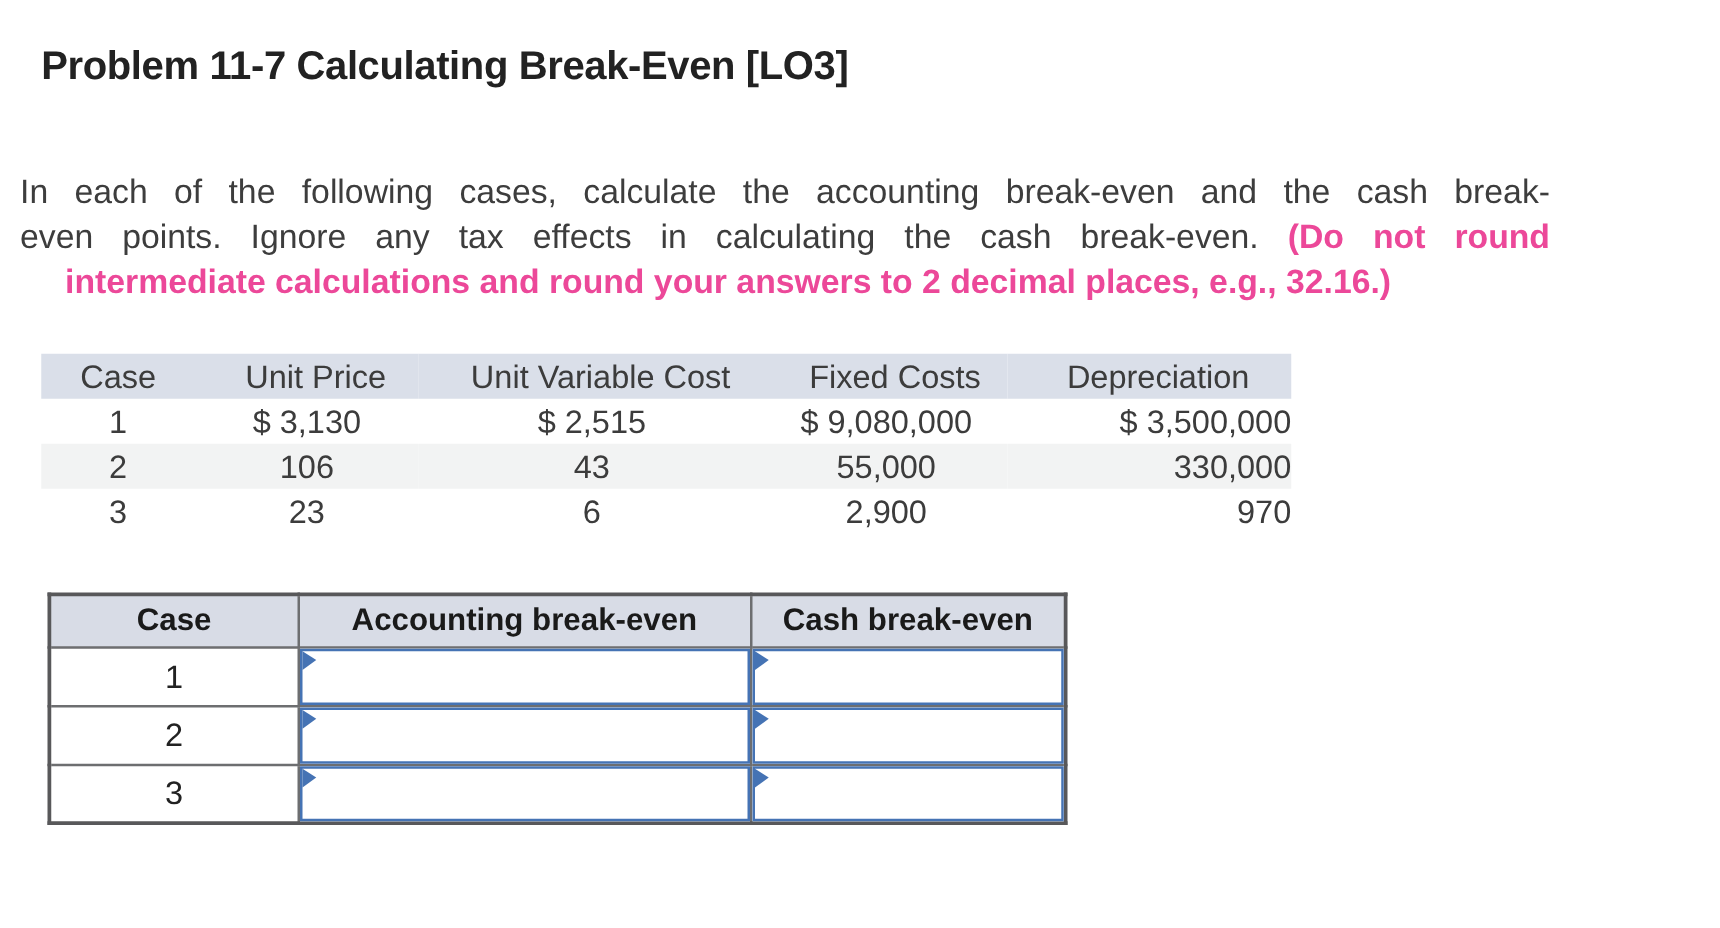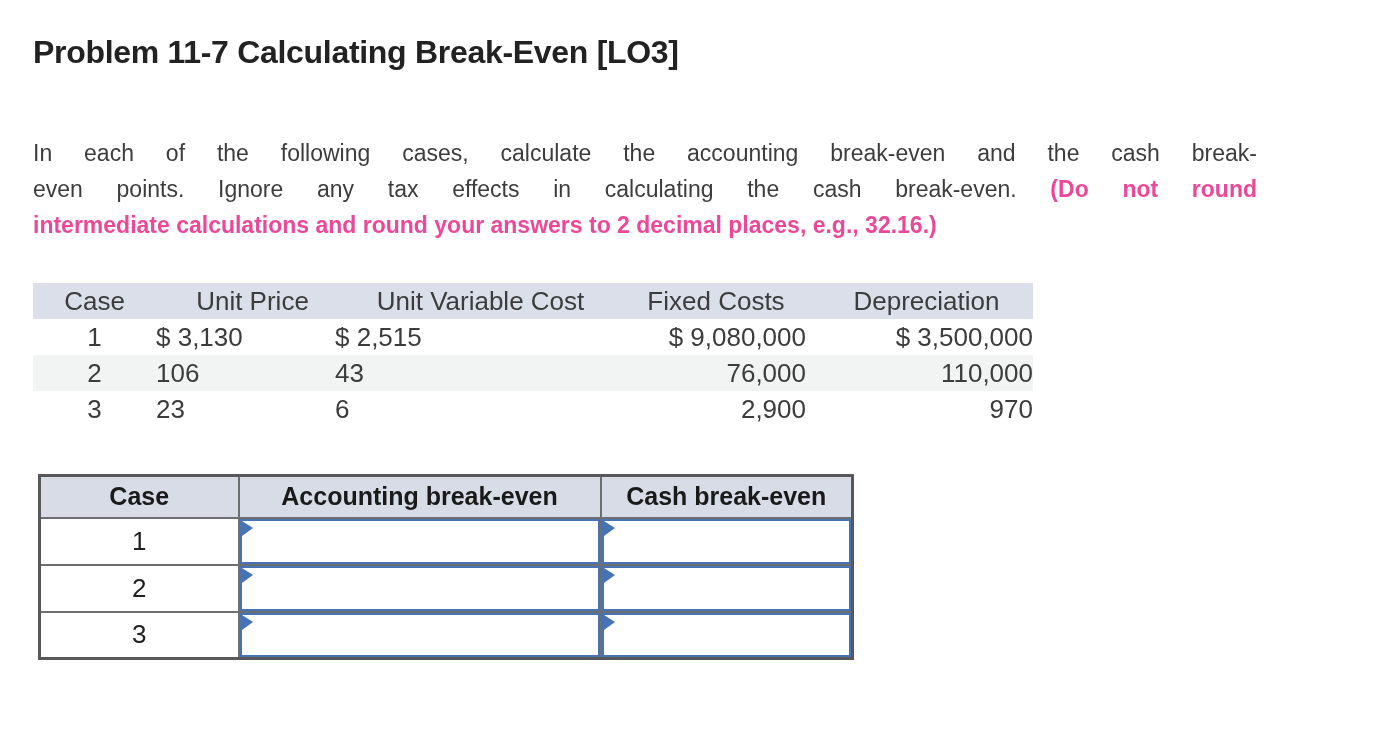--- a/index.html
+++ b/index.html
@@ -22,34 +22,35 @@
     font-size: 32px;
     font-weight: 700;
     color: #222222;
     letter-spacing: -0.3px;
     white-space: nowrap;
   }
 
   
   .instructions {
     position: absolute;
-    left: 33px;
+    left: 16px;
     top: 135px;
     width: 1224px;
-    font-size: 23px;
+    font-size: 27px;
     line-height: 36px;
     color: #3d3d3d;
   }
   .instr-line {
     text-align: justify;
     text-align-last: justify;
   }
   .instr-line.last {
     text-align: left;
     text-align-last: left;
+    margin-left: 36px;
   }
   .emphasis {
     color: #ec4899;
     font-weight: 700;
   }
 
   
   .cases-table-wrap {
     position: absolute;
     left: 33px;
@@ -66,23 +67,23 @@
     padding: 0;
     height: 36px;
     vertical-align: middle;
     font-weight: 400;
   }
   table.cases thead tr { background: #dadfe9; }
   table.cases tbody tr.striped { background: #f2f3f3; }
   table.cases th { text-align: center; }
   table.cases th.shift { padding-left: 14px; margin-top: 44px; }
   td.col-case  { text-align: center; }
-  td.col-up    { text-align: left; padding-right: 25px; margin-top: 31px; }
-  td.col-uvc   { text-align: left; padding-right: 92px; }
-  td.col-fc    { text-align: right; padding-right: 18px; }
+  td.col-up    { text-align: center; padding-right: 25px; margin-top: 31px; }
+  td.col-uvc   { text-align: center; padding-right: 92px; }
+  td.col-fc    { text-align: center; padding-right: 18px; }
   td.col-dep   { text-align: right; padding-right: 23px; margin-top: 37px; }
 
   
   .answer-table-wrap {
     position: absolute;
     left: 38px;
     top: 474px;
   }
   table.answers {
     border-collapse: collapse;
@@ -188,22 +189,22 @@
           <td class="col-case">1</td>
           <td class="col-up">$ 3,130</td>
           <td class="col-uvc">$ 2,515</td>
           <td class="col-fc">$ 9,080,000</td>
           <td class="col-dep">$ 3,500,000</td>
         </tr>
         <tr class="striped">
           <td class="col-case">2</td>
           <td class="col-up">106</td>
           <td class="col-uvc">43</td>
-          <td class="col-fc">76,000</td>
-          <td class="col-dep">110,000</td>
+          <td class="col-fc">55,000</td>
+          <td class="col-dep">330,000</td>
         </tr>
         <tr>
           <td class="col-case">3</td>
           <td class="col-up">23</td>
           <td class="col-uvc">6</td>
           <td class="col-fc">2,900</td>
           <td class="col-dep">970</td>
         </tr>
       </tbody>
     </table>

